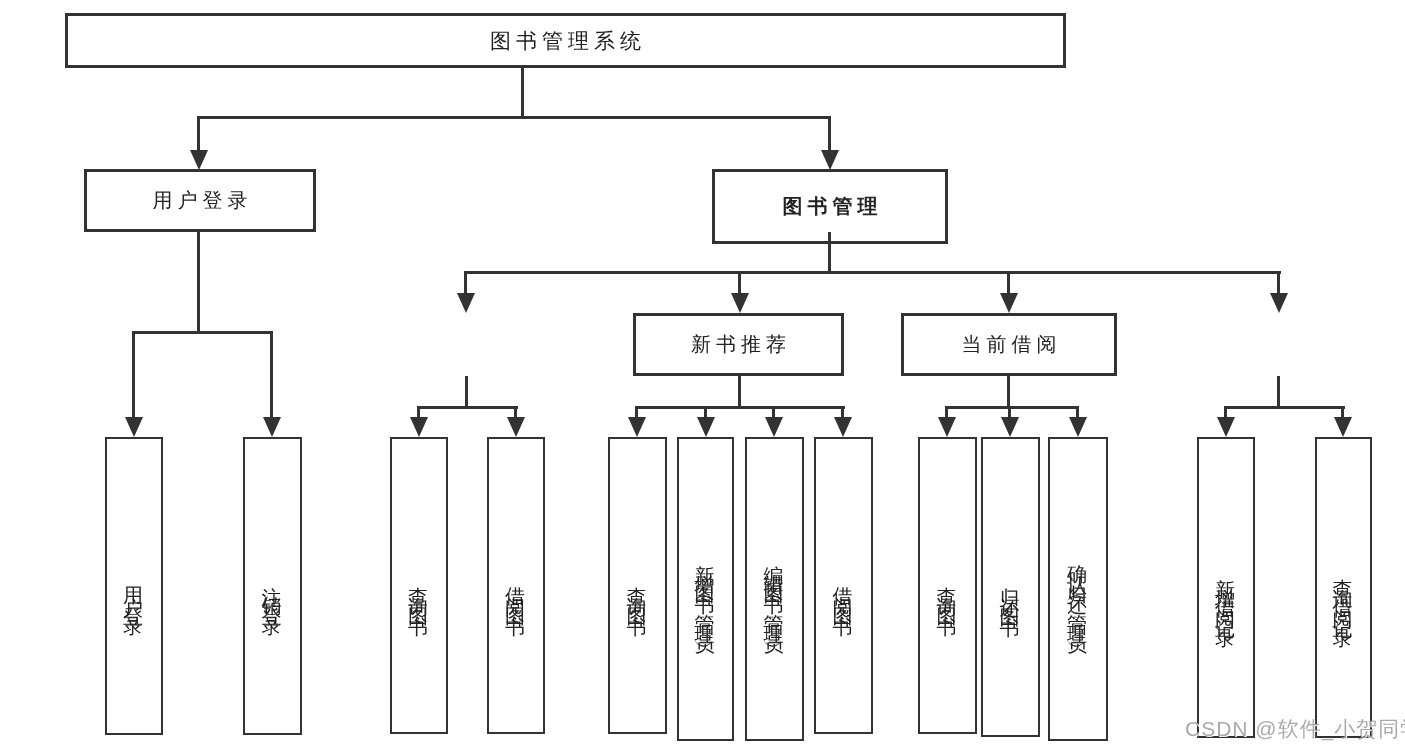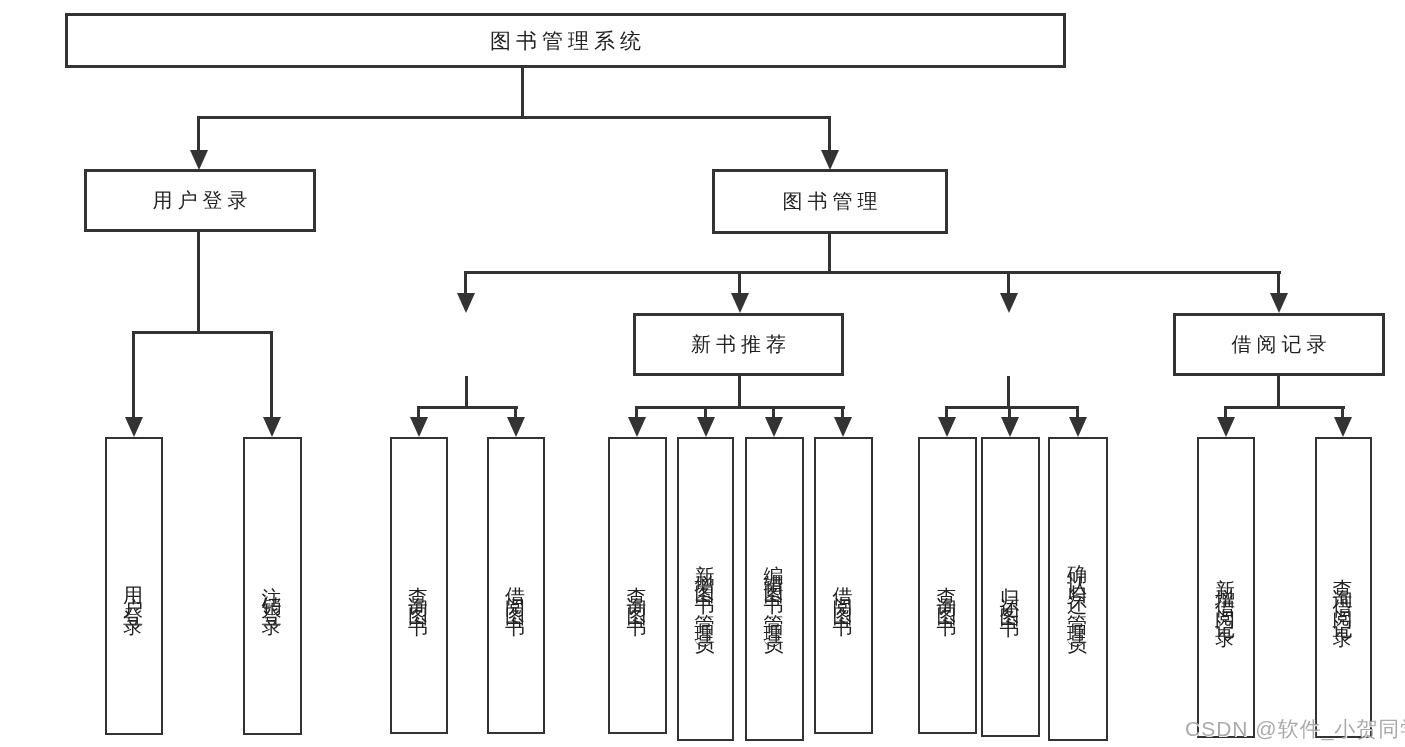--- a/index.html
+++ b/index.html
@@ -43,42 +43,42 @@
   <div class="node horiz title" style="left:22px;top:13px;width:1001px;height:55px;margin-left:43px;">图书管理系统</div>
 
   <div class="ln v" style="left:521px;top:68px;height:50px;"></div>
   <div class="ln h" style="left:198px;top:116px;width:633px;"></div>
   <div class="ln v" style="left:197px;top:116px;height:38px;"></div>
   <div class="ln v" style="left:828px;top:116px;height:38px;"></div>
   <div class="arw" style="left:190px;top:150px;"></div>
   <div class="arw" style="left:821px;top:150px;"></div>
 
   <div class="node horiz" style="left:84px;top:169px;width:232px;height:63px;">用户登录</div>
-  <div class="node horiz" style="left:712px;top:169px;width:236px;height:65px;">图书管理</div>
+  <div class="node horiz" style="left:712px;top:169px;width:236px;height:75px;font-weight:bold;">图书管理</div>
 
   <div class="ln v" style="left:197px;top:232px;height:102px;"></div>
   <div class="ln h" style="left:133px;top:331px;width:140px;"></div>
   <div class="ln v" style="left:132px;top:331px;height:90px;"></div>
   <div class="ln v" style="left:270px;top:331px;height:90px;"></div>
   <div class="arw" style="left:125px;top:417px;"></div>
   <div class="arw" style="left:263px;top:417px;"></div>
 
   <div class="ln v" style="left:828px;top:232px;height:41px;"></div>
   <div class="ln h" style="left:465px;top:271px;width:816px;"></div>
   <div class="ln v" style="left:464px;top:271px;height:26px;"></div>
   <div class="ln v" style="left:738px;top:271px;height:26px;"></div>
   <div class="ln v" style="left:1007px;top:271px;height:26px;"></div>
   <div class="ln v" style="left:1277px;top:271px;height:26px;"></div>
   <div class="arw" style="left:457px;top:293px;"></div>
   <div class="arw" style="left:731px;top:293px;"></div>
   <div class="arw" style="left:1000px;top:293px;"></div>
   <div class="arw" style="left:1270px;top:293px;"></div>
 
   <div class="node horiz" style="left:633px;top:313px;width:211px;height:63px;">新书推荐</div>
-  <div class="node horiz" style="left:1173px;top:313px;width:212px;height:63px;">借阅记录</div>
+  <div class="node horiz" style="left:901px;top:313px;width:216px;height:63px;">当前借阅</div>
 
   <div class="ln v" style="left:465px;top:376px;height:32px;"></div>
   <div class="ln h" style="left:418px;top:406px;width:100px;"></div>
   <div class="ln v" style="left:417px;top:406px;height:15px;"></div>
   <div class="ln v" style="left:514px;top:406px;height:15px;"></div>
   <div class="arw" style="left:410px;top:417px;"></div>
   <div class="arw" style="left:507px;top:417px;"></div>
 
   <div class="ln v" style="left:738px;top:376px;height:32px;"></div>
   <div class="ln h" style="left:636px;top:406px;width:209px;"></div>

